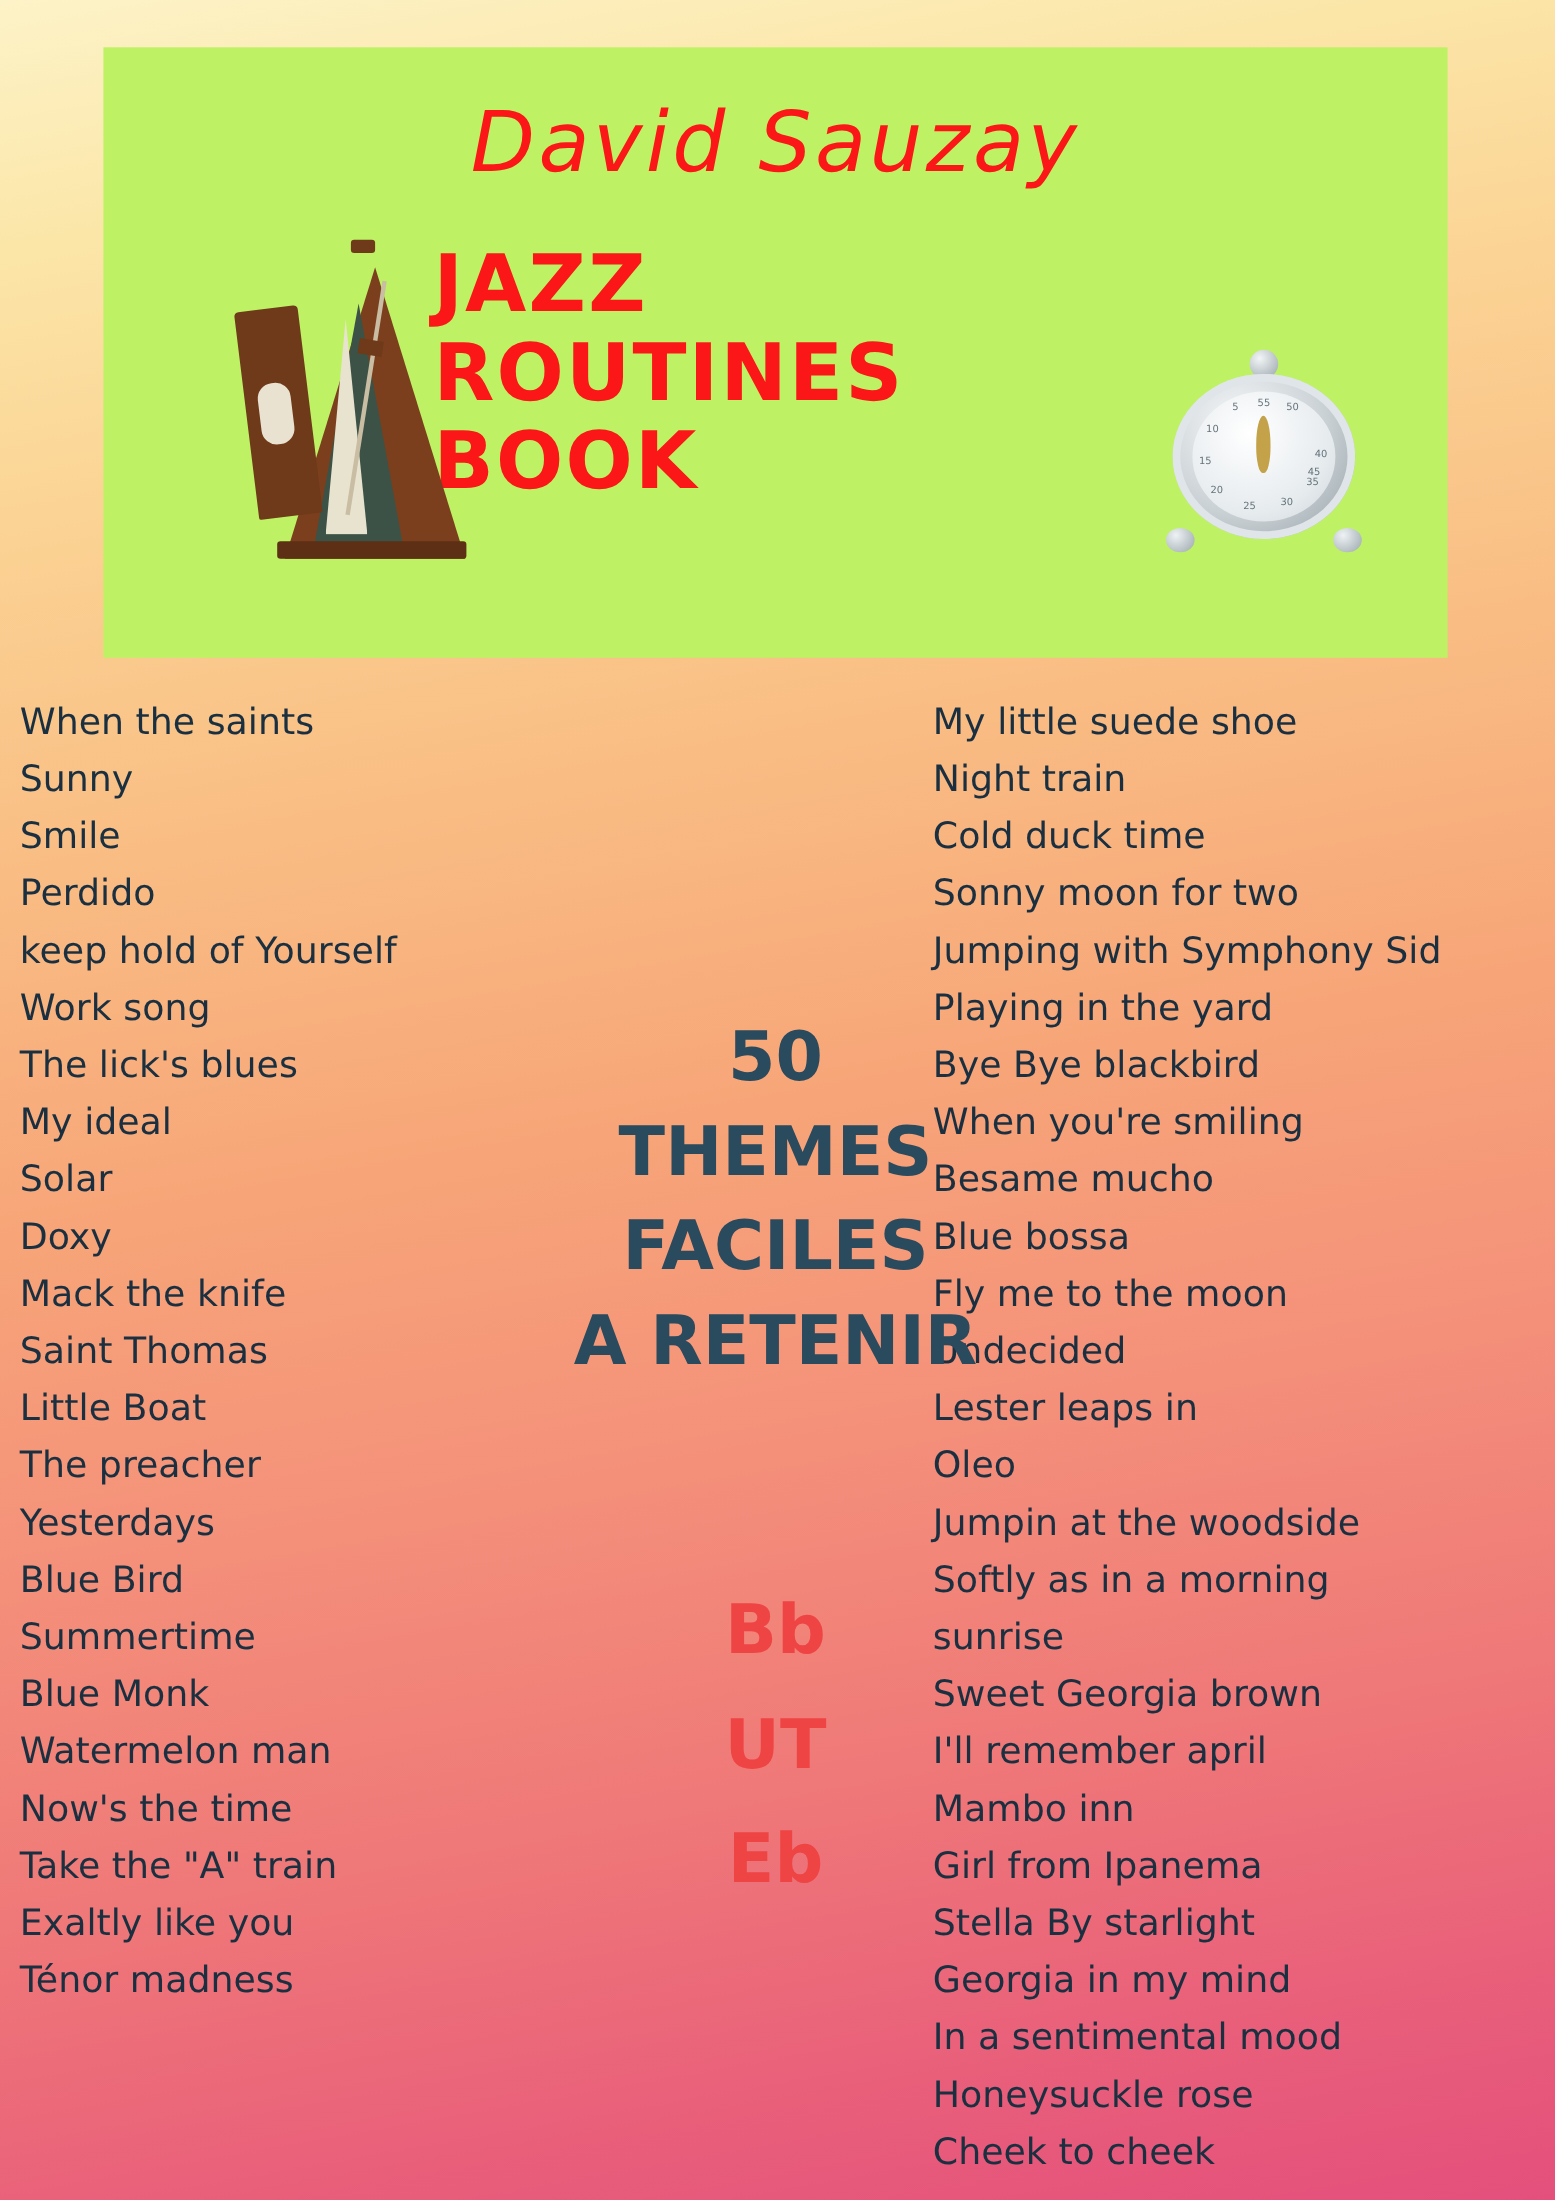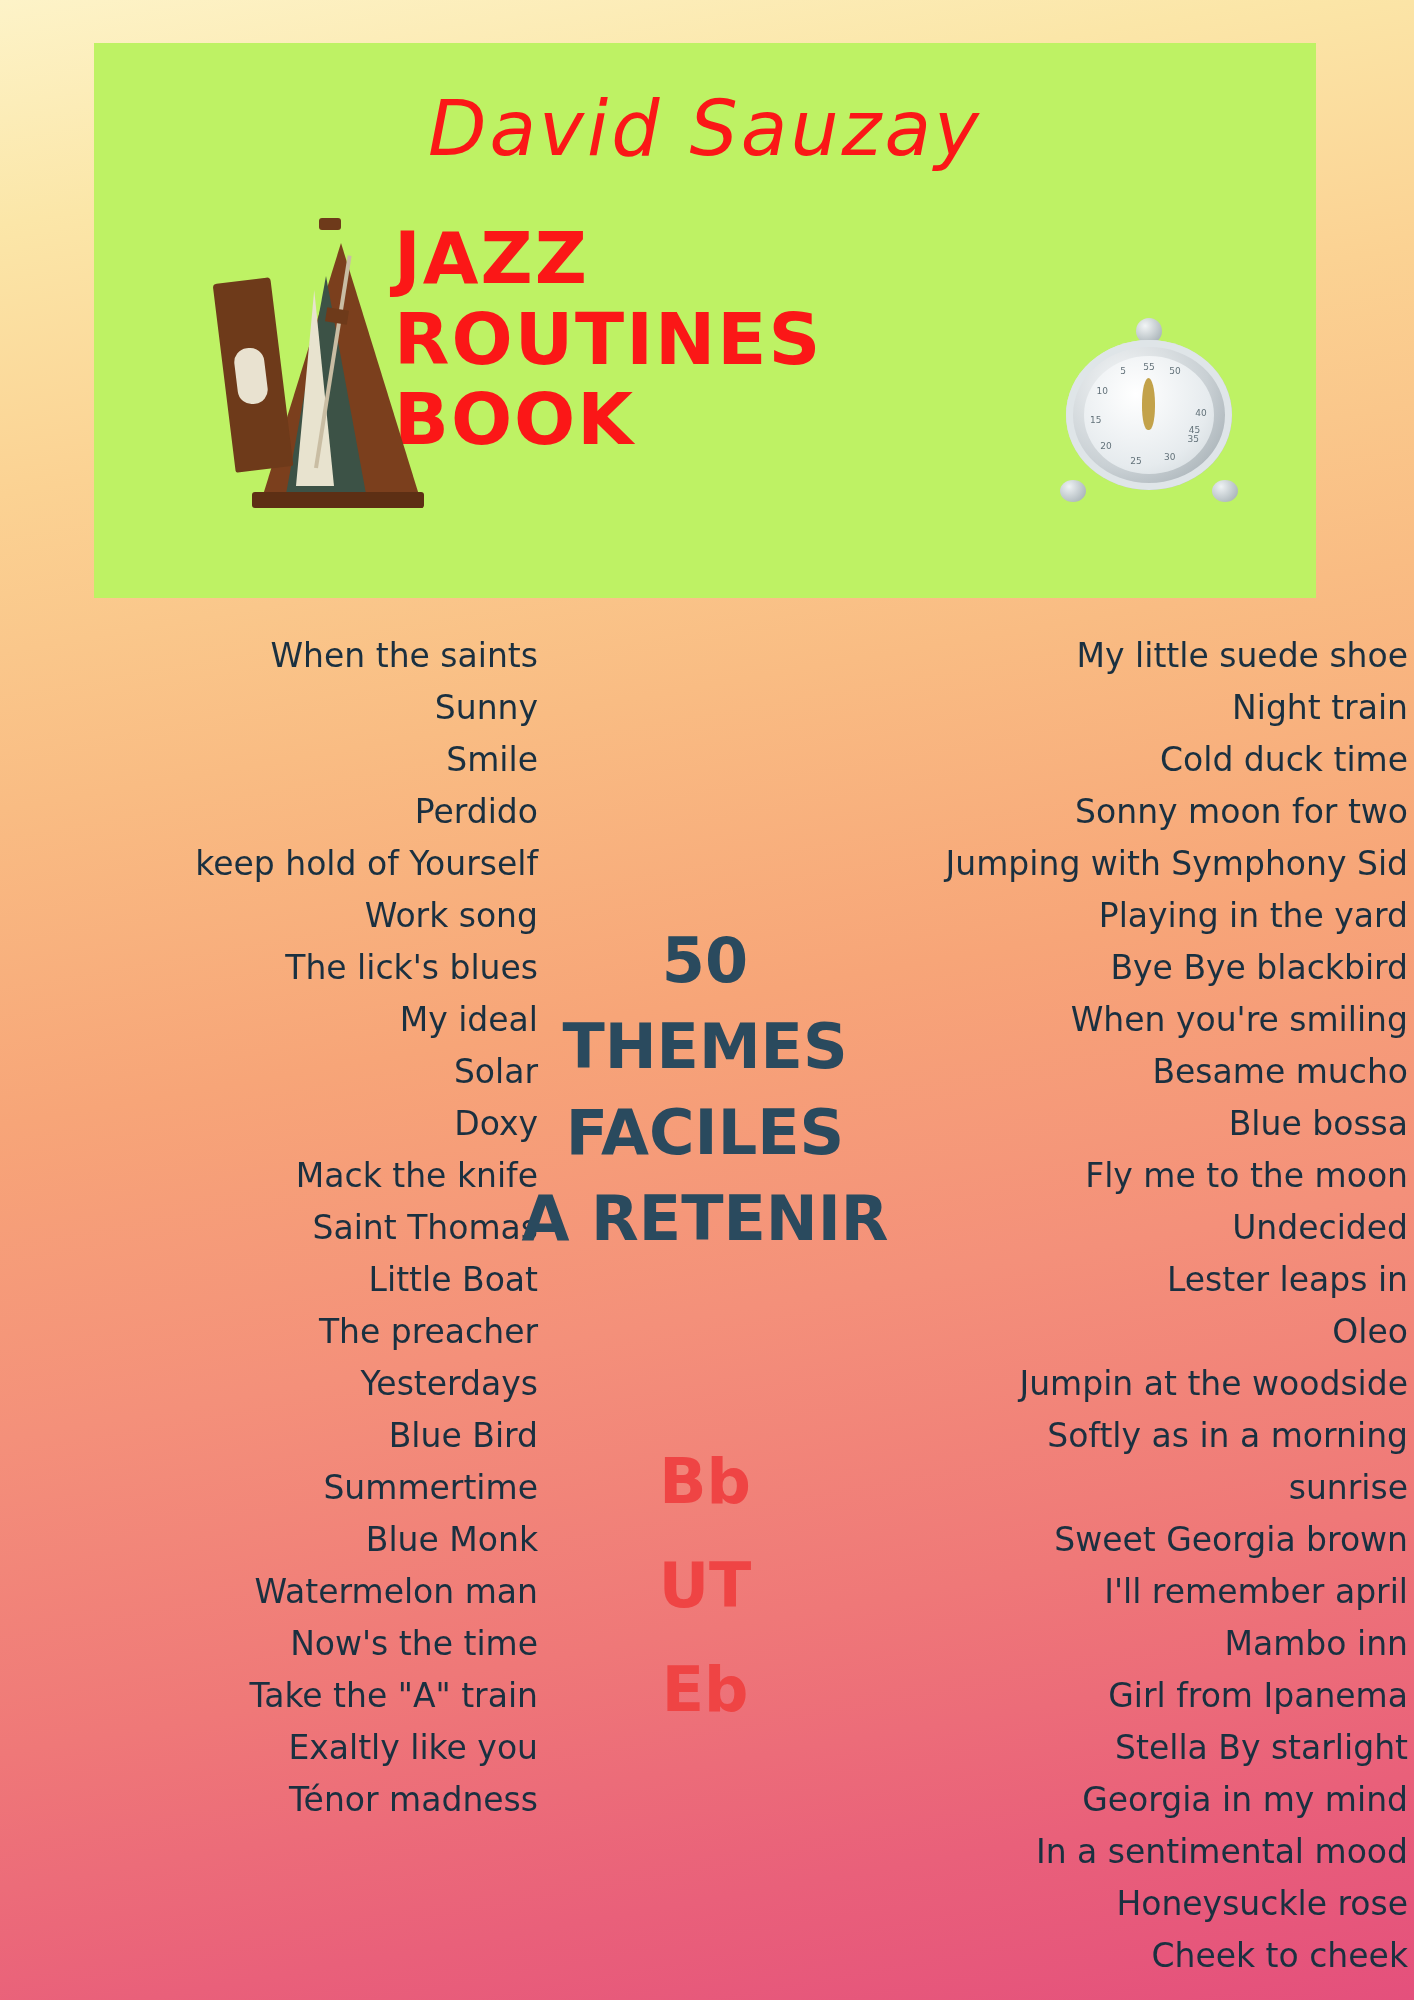--- a/index.html
+++ b/index.html
@@ -234,21 +234,21 @@
     transform: translate(-50%, -50%);
   }
 
   
   .col {
     position: absolute;
     top: 630px;
     color: #1a3040;
     font-size: 33px;
     line-height: 52px;
-    text-align: right;
+    text-align: left;
     white-space: nowrap;
   }
   .col-left { left: 18px; width: 520px; }
   .col-right { right: 6px; width: 560px; }
   .col div { height: 52px; }
 
   
   .center-block {
     position: absolute;
     left: 470px;

